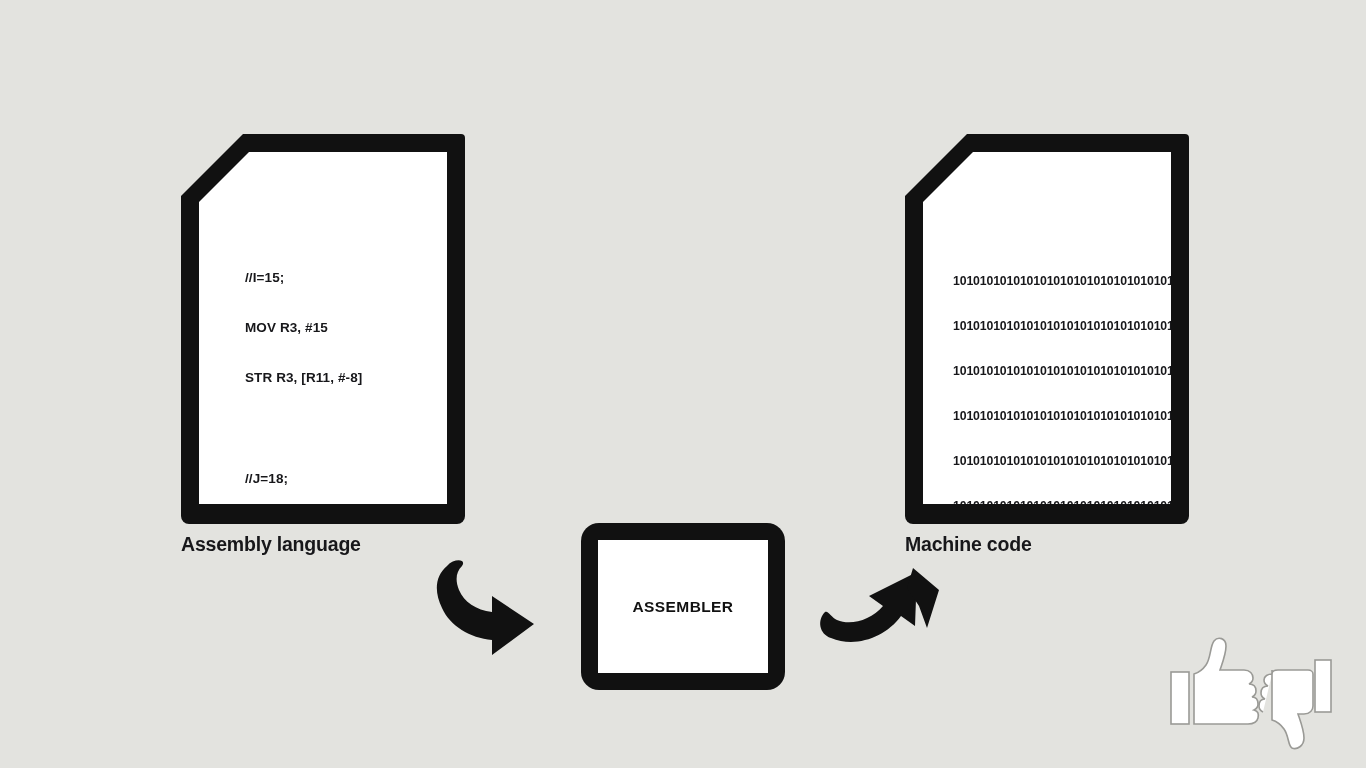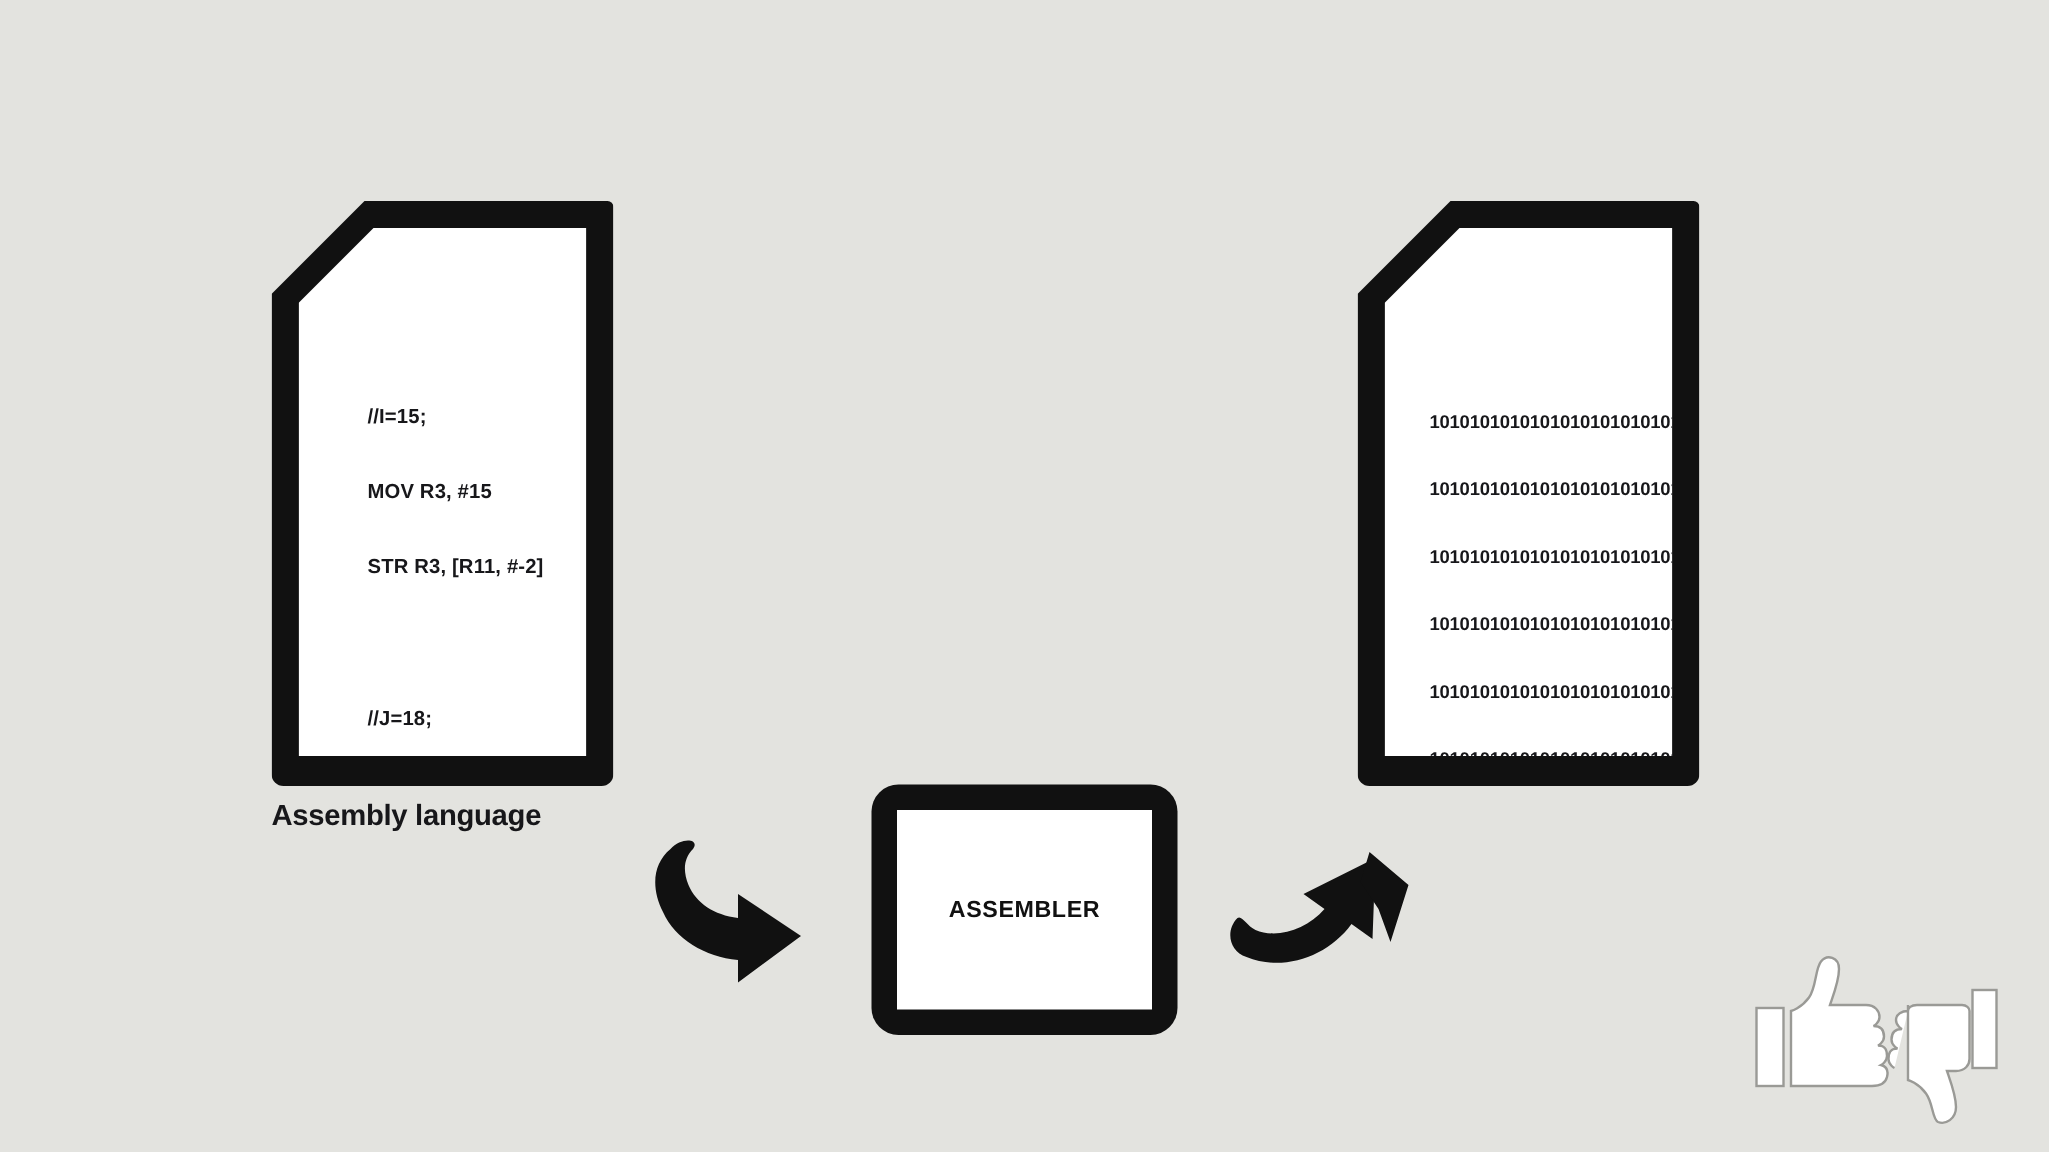--- a/index.html
+++ b/index.html
@@ -24,21 +24,21 @@
 
   
   .doc-group {
     position: absolute;
   }
   .doc-group.left  { left: 181px; top: 134px; width: 280px; }
   .doc-group.right { left: 905px; top: 134px; width: 280px; }
 
   .doc-shape {
     position: relative;
-    width: 228px;
+    width: 284px;
     height: 390px;
     background: #111111;
     border-radius: 4px 4px 8px 8px;
     -webkit-clip-path: polygon(0 62px, 62px 0, 100% 0, 100% 100%, 0 100%);
     clip-path: polygon(0 62px, 62px 0, 100% 0, 100% 100%, 0 100%);
   }
   .doc-inner {
     position: absolute;
     left: 18px;
     top: 18px;
@@ -134,21 +134,21 @@
 <body style="background: rgb(227, 227, 223);">
 
 <div id="stage">
 
   <div class="doc-group left">
     <div class="doc-shape">
       <div class="doc-inner">
         <div class="code-block">
           <span class="code-line">//I=15;</span>
           <span class="code-line">MOV R3, #15</span>
-          <span class="code-line">STR R3, [R11, #-2]</span>
+          <span class="code-line">STR R3, [R11, #-8]</span>
           <span class="blank"></span>
           <span class="code-line">//J=18;</span>
           <span class="code-line">MOV R3, #25</span>
           <span class="code-line">STR R3, [R11, #-12]</span>
           <span class="blank"></span>
           <span class="code-line">//I=I*J;</span>
           <span class="code-line">LDR R2, [R11, #-8]</span>
           
           
           
@@ -173,20 +173,21 @@
           <span class="bin-line">1010101010101010101010101010101010</span>
           <span class="bin-line">1010101010101010101010101010101010</span>
           <span class="bin-line">1010101010101010101010101010101010</span>
           
           
           
           
         </div>
       </div>
     </div>
+    <div class="doc-caption">Machine code</div>
   </div>
 
   <div class="assembler-box">
     <div class="assembler-inner">
       <span class="assembler-label">ASSEMBLER</span>
     </div>
   </div>
 
   <div class="arrow left-arrow">
     <svg viewBox="0 0 120 105" width="120" height="105" aria-hidden="true">

